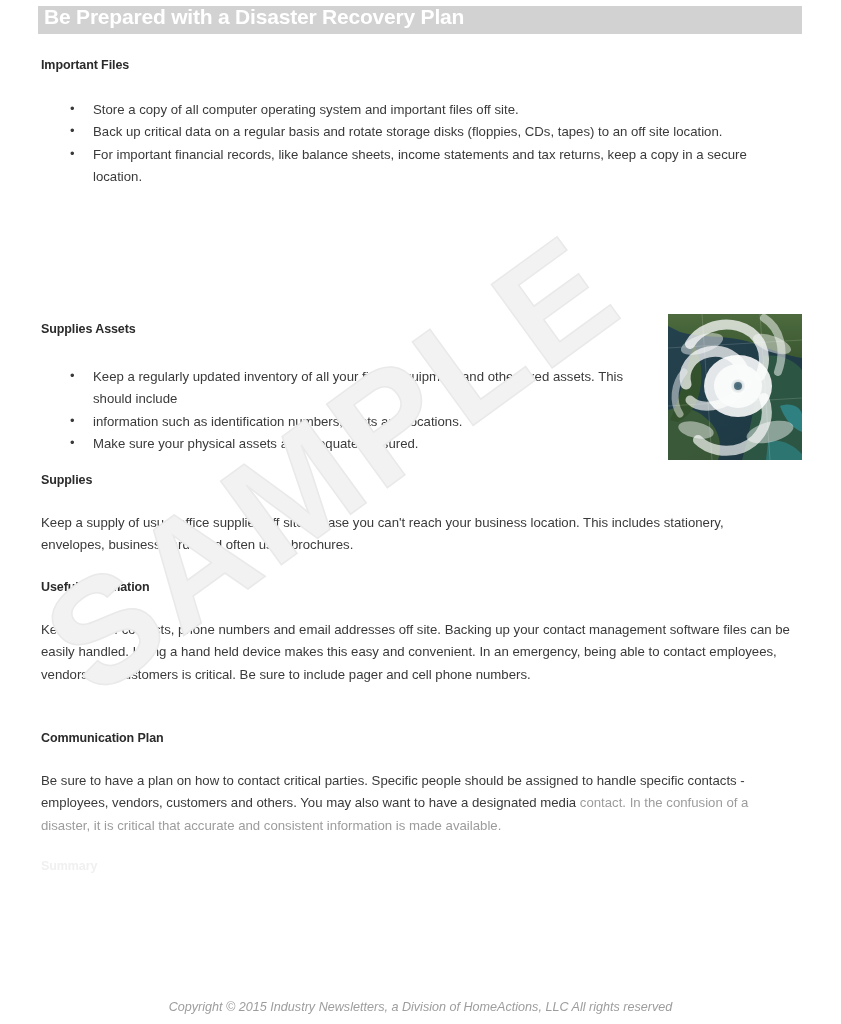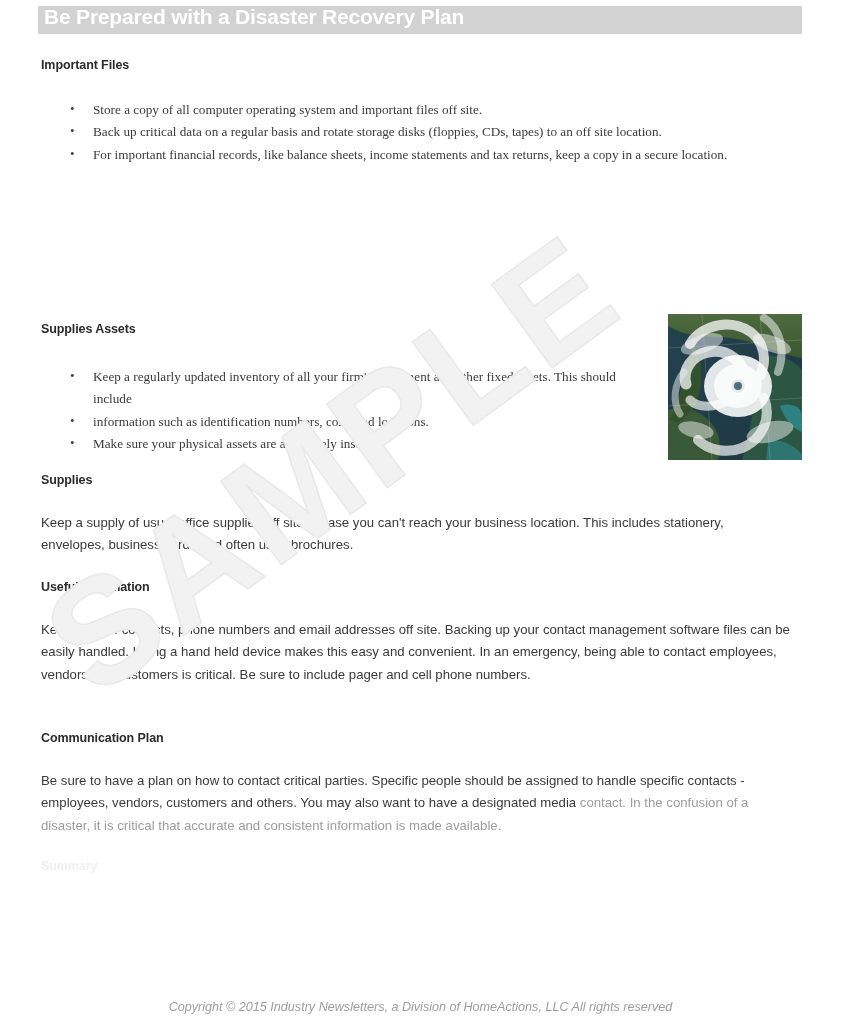--- a/index.html
+++ b/index.html
@@ -85,21 +85,20 @@
     color: #f0f0f0;
   }
 
   ul.bullets {
     position: absolute;
     left: 0;
     margin: 0;
     padding: 0;
     list-style: none;
     width: 760px;
-    font-family: Liberation Serif, serif;
   }
   ul.bullets li {
     position: relative;
     padding-left: 93px;
     font-size: 13.2px;
     color: #3a3a3a;
     line-height: 22.4px;
     margin: 0;
   }
   ul.bullets li::before {

